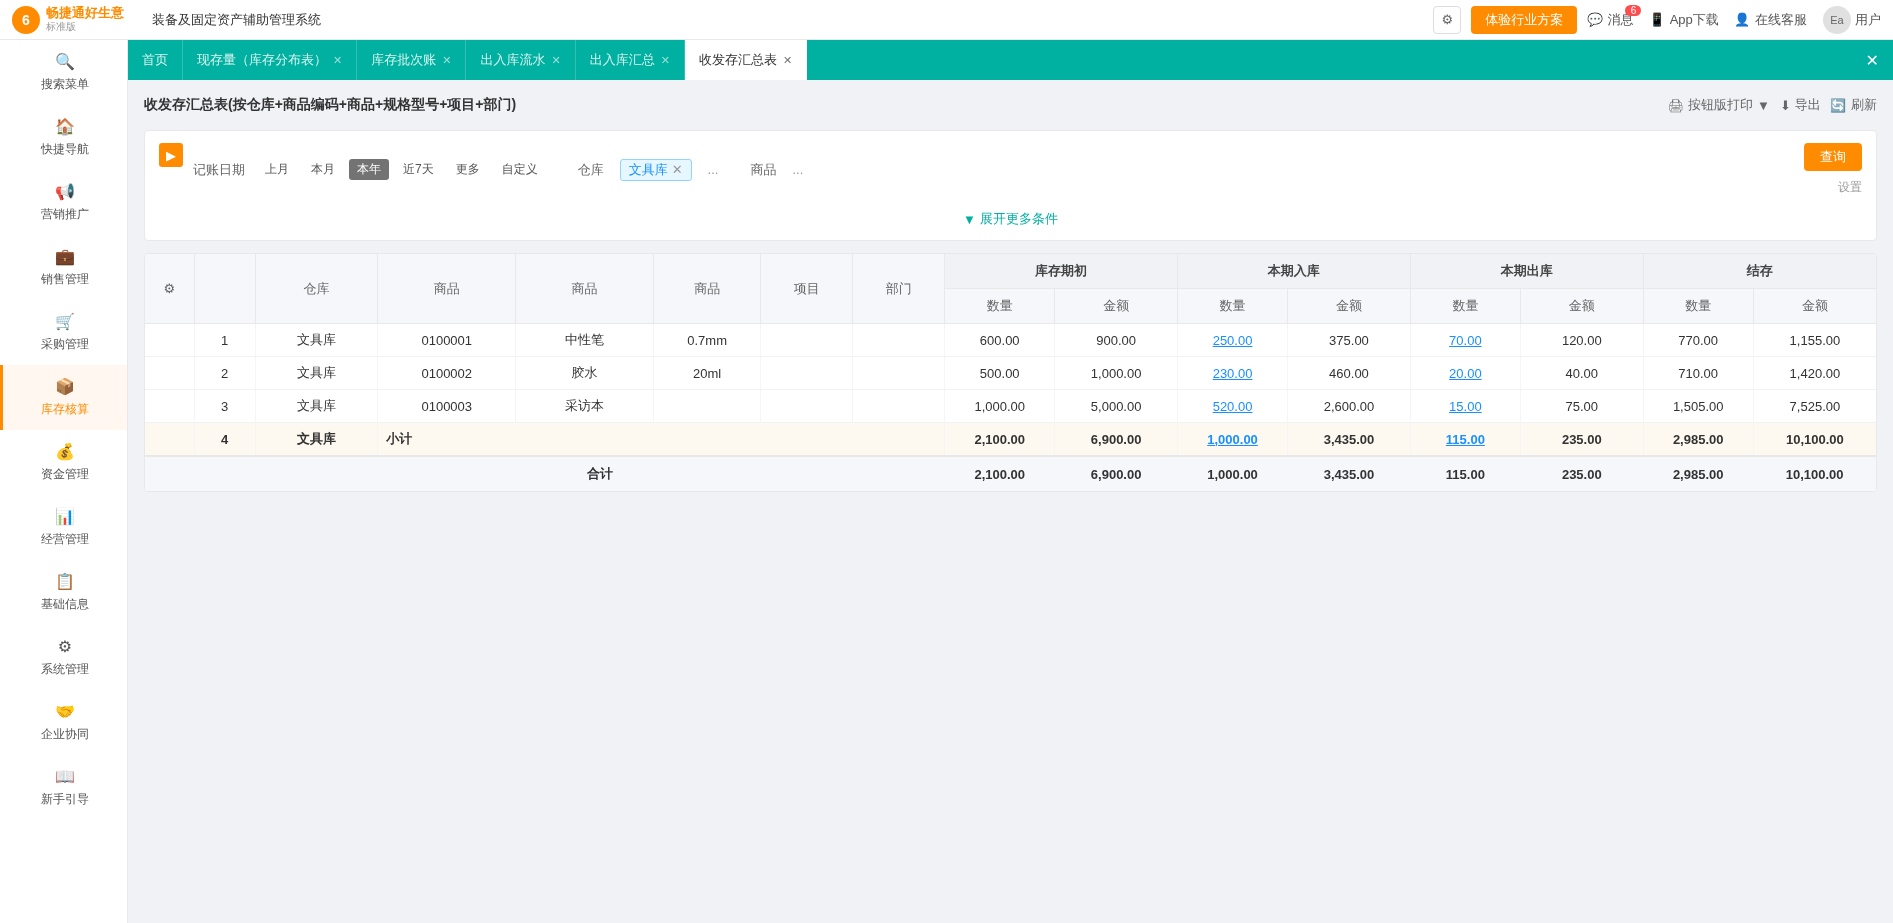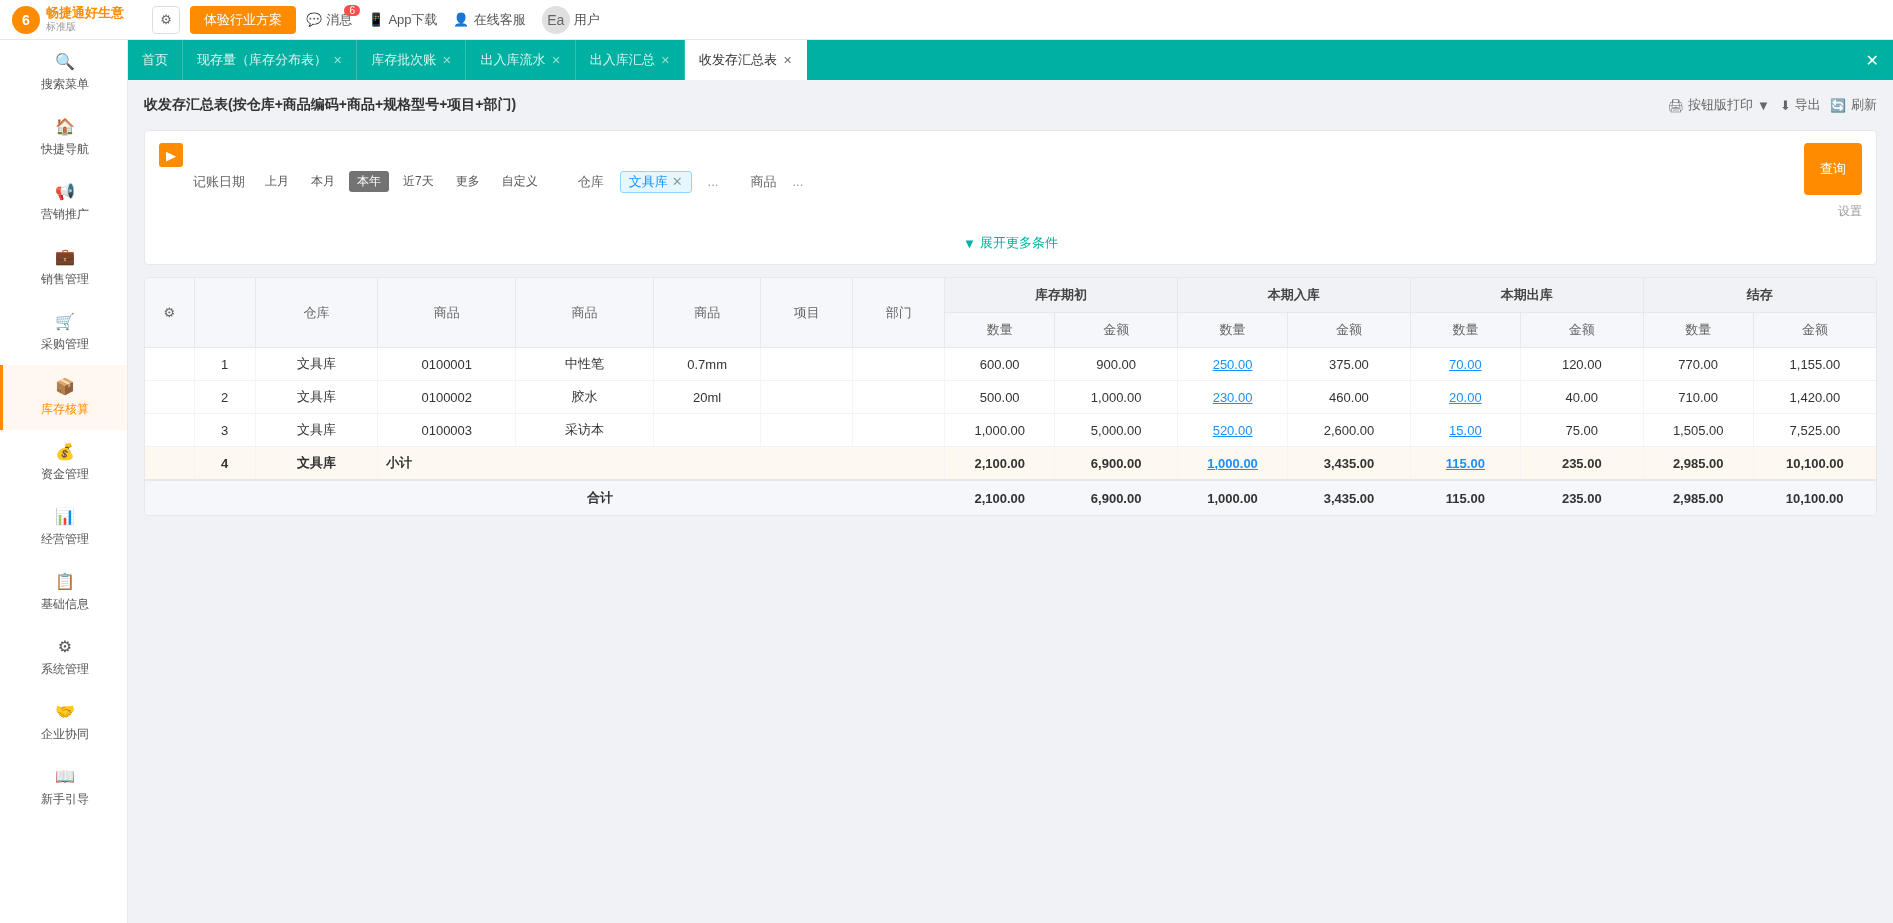--- a/index.html
+++ b/index.html
@@ -36,21 +36,21 @@
     .experience-btn {
       background: #ff8c00; color: #fff; border: none; border-radius: 4px;
       padding: 5px 14px; cursor: pointer; font-size: 13px;
     }
     .settings-btn {
       width: 28px; height: 28px; border: 1px solid #ddd; border-radius: 4px;
       display: flex; align-items: center; justify-content: center; cursor: pointer; color: #666;
     }
     .user-avatar {
       width: 28px; height: 28px; background: #e0e0e0; border-radius: 50%;
-      display: flex; align-items: center; justify-content: center; color: #666; font-size: 14px;
+      display: flex; align-items: center; justify-content: center; color: #666; font-size: 11px;
     }
 
     
     .main-layout { display: flex; flex: 1; overflow: hidden; }
 
     
     .sidebar {
       width: 128px; background: #fff; border-right: 1px solid #e8e8e8;
       display: flex; flex-direction: column; flex-shrink: 0; overflow-y: auto;
     }
@@ -115,21 +115,21 @@
       border-radius: 3px; padding: 1px 8px; font-size: 12px; color: #1890ff;
     }
     .filter-tag .remove { cursor: pointer; color: #999; }
     .filter-dots { color: #999; cursor: pointer; }
     .expand-btn {
       display: flex; align-items: center; gap: 4px; color: #00b0a0; cursor: pointer; font-size: 12px;
       margin-top: 6px;
     }
     .query-btn {
       background: #ff8c00; color: #fff; border: none; border-radius: 4px;
-      padding: 17px 16px; cursor: pointer; font-size: 13px;
+      padding: 5px 16px; cursor: pointer; font-size: 13px;
     }
     .setting-link { color: #999; cursor: pointer; font-size: 12px; }
 
     
     .table-card {
       background: #fff; border-radius: 4px; border: 1px solid #e8e8e8; overflow: hidden;
     }
     table {
       width: 100%; border-collapse: collapse; font-size: 12px;
     }
@@ -176,20 +176,21 @@
 <body>
 
 <div class="top-header">
   <div class="logo-area">
     <div class="logo-icon">6</div>
     <div>
       <div class="logo-text">畅捷通好生意</div>
       <div class="logo-sub">标准版</div>
     </div>
   </div>
+  <div class="system-title">装备及固定资产辅助管理系统</div>
   <div class="settings-btn">⚙</div>
   <button class="experience-btn">体验行业方案</button>
   <div class="header-actions">
     <div class="header-btn badge-wrap">
       <span>💬</span>
       <span>消息</span>
       <span class="badge">6</span>
     </div>
     <div class="header-btn">
       <span>📱</span>

